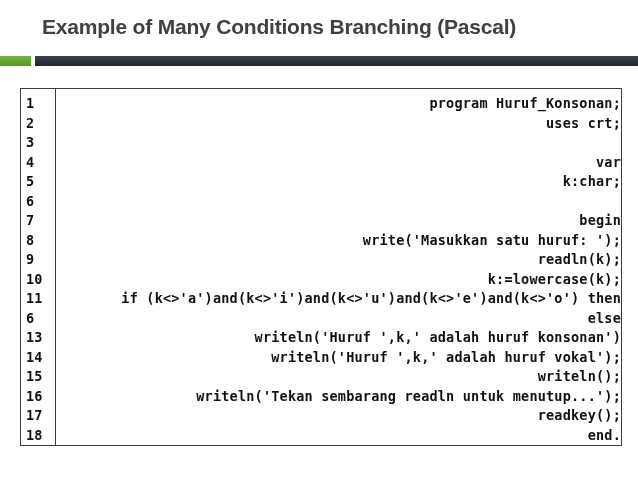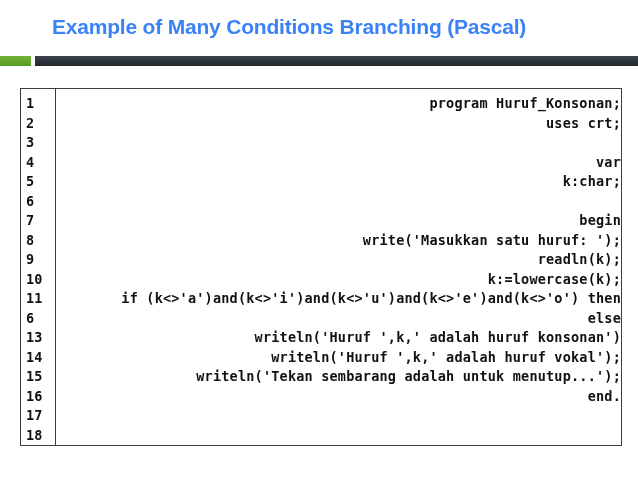--- a/index.html
+++ b/index.html
@@ -6,28 +6,28 @@
   .slide {
     position: relative;
     width: 638px;
     height: 478px;
     background: #ffffff;
     overflow: hidden;
     font-family: "Liberation Sans", sans-serif;
   }
   .slide-title {
     position: absolute;
-    left: 52px;
+    left: 42px;
     top: 13px;
     margin: 0;
     font-size: 21px;
     line-height: 28px;
     font-weight: bold;
     letter-spacing: -0.2px;
-    color: #3b82f6;
+    color: #404040;
     white-space: nowrap;
   }
   .bar-green {
     position: absolute;
     left: 0;
     top: 56px;
     width: 31px;
     height: 10px;
     background: linear-gradient(#74b43a, #549b22);
   }
@@ -118,17 +118,19 @@
         <div class="code-line">   k:char;</div>
         <div class="code-line"></div>
         <div class="code-line">begin</div>
         <div class="code-line">   write('Masukkan satu huruf: ');</div>
         <div class="code-line">   readln(k);</div>
         <div class="code-line">   k:=lowercase(k);</div>
         <div class="code-line">   if (k&lt;&gt;'a')and(k&lt;&gt;'i')and(k&lt;&gt;'u')and(k&lt;&gt;'e')and(k&lt;&gt;'o') then</div>
         <div class="code-line">   else</div>
         <div class="code-line">      writeln('Huruf ',k,' adalah huruf konsonan')</div>
         <div class="code-line">      writeln('Huruf ',k,' adalah huruf vokal');</div>
-        <div class="code-line">   writeln('Tekan sembarang adalah untuk menutup...');</div>
+        <div class="code-line">   writeln();</div>
+        <div class="code-line">   writeln('Tekan sembarang readln untuk menutup...');</div>
+        <div class="code-line">   readkey();</div>
         <div class="code-line">end.</div>
       </div>
   </div>
 </div>
 
 </body></html>

